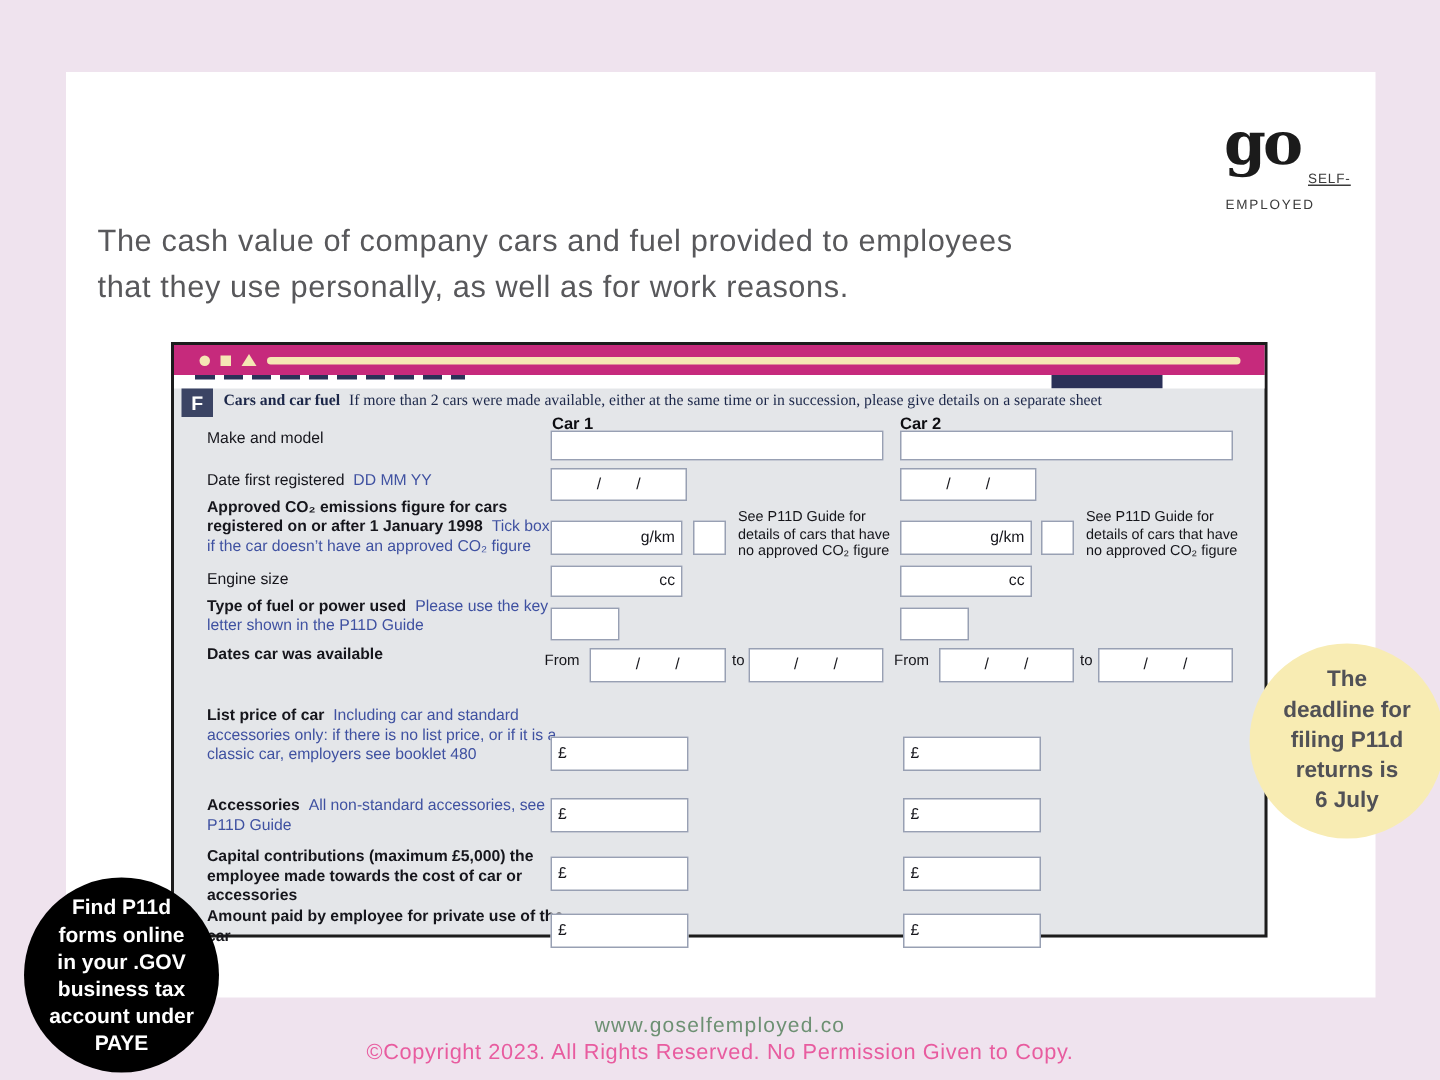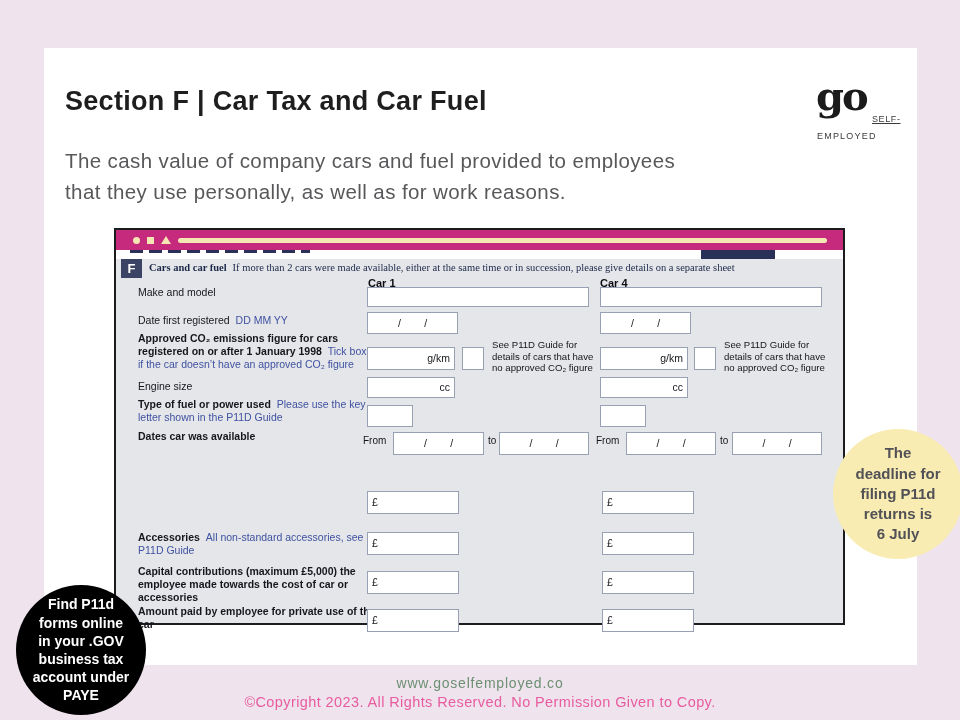--- a/index.html
+++ b/index.html
@@ -46,21 +46,20 @@
   
   .footer-url{position:absolute;left:0;top:675px;width:960px;text-align:center;color:#6d9073;font-size:14px;letter-spacing:.8px;}
   .footer-copy{position:absolute;left:0;top:694px;width:960px;text-align:center;color:#e85c9f;font-size:14.5px;letter-spacing:.4px;}
 </style>
 </head>
 <body>
 
 <div class="stage">
   <div class="card"></div>
 
-  <div class="title">Section F | Car Tax and Car Fuel</div>
   <div class="subtitle">The cash value of company cars and fuel provided to employees
 that they use personally, as well as for work reasons.</div>
 
   <div class="logo">
     <span class="go">go</span>
     <span class="self">SELF-</span>
     <span class="employed">EMPLOYED</span>
   </div>
 
   <div class="shot">
@@ -76,21 +75,21 @@
     </div>
 
     <div class="fbody">
 
       <div class="fbadge">F</div>
       <div class="sect-title">
         <span class="bold navy">Cars and car fuel</span>
         <span class="navy note-inline">If more than 2 cars were made available, either at the same time or in succession, please give details on a separate sheet</span>
       </div>
       <div class="colhead" style="left:252px;">Car 1</div>
-      <div class="colhead" style="left:484px;">Car 4</div>
+      <div class="colhead" style="left:484px;">Car 2</div>
 
       <div class="abs" style="left:22px;top:27px;">Make and model</div>
       <div class="ibox" style="left:251px;top:28px;width:222px;height:20px;"></div>
       <div class="ibox" style="left:484px;top:28px;width:222px;height:20px;"></div>
 
       <div class="abs" style="left:22px;top:55px;">
         <span>Date first registered</span>
         <span class="blue note-inline">DD MM YY</span>
       </div>
       <div class="ibox date" style="left:251px;top:53px;width:91px;height:22px;">/        /</div>
@@ -124,20 +123,24 @@
       </div>
       <div class="abs fromto" style="left:247px;top:176px;">From</div>
       <div class="ibox date" style="left:277px;top:173px;width:91px;height:23px;">/        /</div>
       <div class="abs fromto" style="left:372px;top:176px;">to</div>
       <div class="ibox date" style="left:383px;top:173px;width:90px;height:23px;">/        /</div>
       <div class="abs fromto" style="left:480px;top:176px;">From</div>
       <div class="ibox date" style="left:510px;top:173px;width:90px;height:23px;">/        /</div>
       <div class="abs fromto" style="left:604px;top:176px;">to</div>
       <div class="ibox date" style="left:616px;top:173px;width:90px;height:23px;">/        /</div>
 
+      <div class="abs" style="left:22px;top:212px;width:238px;">
+        <span class="bold">List price of car</span>
+        <span class="blue note-inline">Including car and standard accessories only: if there is no list price, or if it is a classic car, employers see booklet 480</span>
+      </div>
       <div class="ibox money" style="left:251px;top:232px;width:92px;height:23px;">£</div>
       <div class="ibox money" style="left:486px;top:232px;width:92px;height:23px;">£</div>
 
       <div class="abs" style="left:22px;top:272px;width:238px;">
         <span class="bold">Accessories</span>
         <span class="blue note-inline">All non-standard accessories, see P11D Guide</span>
       </div>
       <div class="ibox money" style="left:251px;top:273px;width:92px;height:23px;">£</div>
       <div class="ibox money" style="left:486px;top:273px;width:92px;height:23px;">£</div>
 

